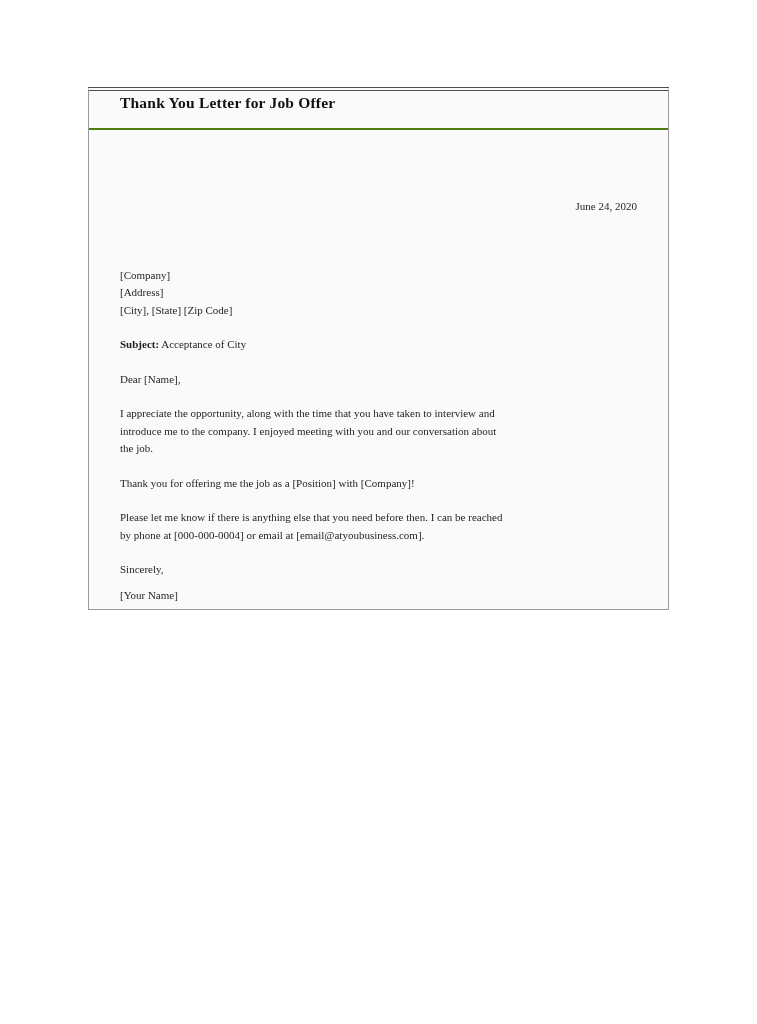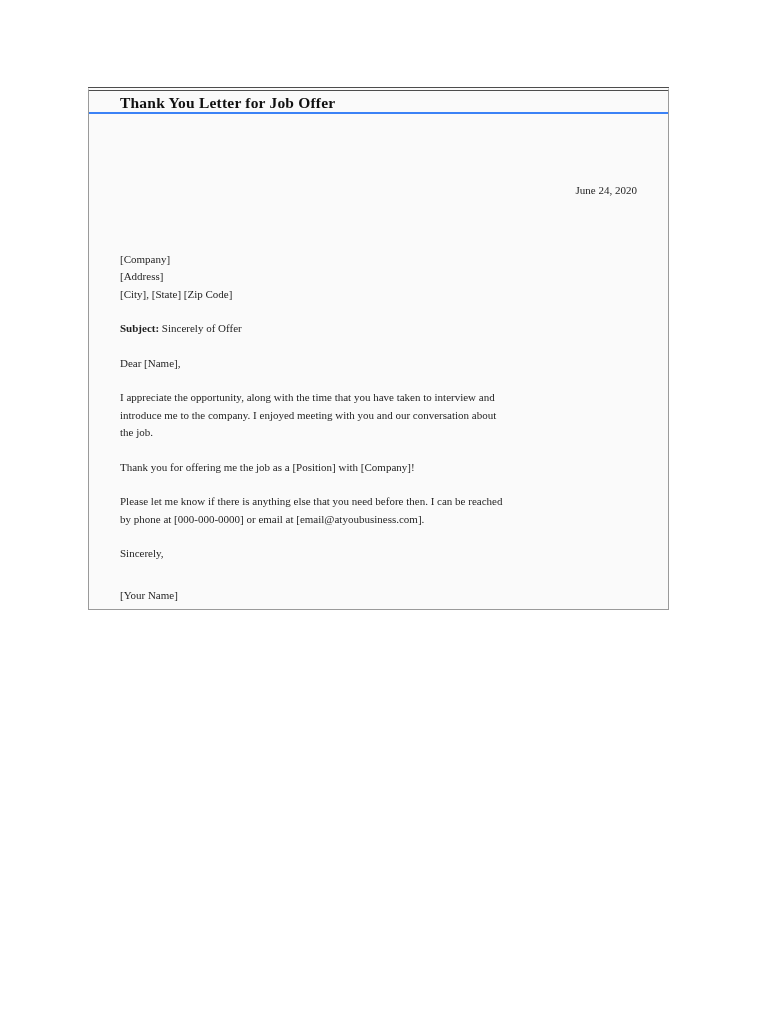--- a/index.html
+++ b/index.html
@@ -19,22 +19,22 @@
     left: 88px;
     top: 87px;
     width: 579px;
     background: #fafafa;
     border-left: 1px solid #9a9a9a;
     border-right: 1px solid #9a9a9a;
     border-bottom: 1px solid #9a9a9a;
     border-top: 4px double #4d4d4d;
   }
   .doc-header {
-    padding: 3px 31px 0 31px;
-    border-bottom: 2px solid #3b82f6;
+    padding: 3px 31px 16px 31px;
+    border-bottom: 2px solid #4d7c0f;
   }
   .doc-title {
     margin: 0;
     font-size: 15.5px;
     line-height: 18px;
     font-weight: bold;
     color: #111111;
     letter-spacing: 0.2px;
   }
   .doc-body {
@@ -50,42 +50,42 @@
     text-align: right;
     margin-bottom: 51px;
   }
   p.subject-line {
     white-space: pre-wrap;
   }
   p.subject-line .subject-label {
     font-weight: bold;
   }
   p.closing-line {
-    margin-bottom: 24px;
+    margin-bottom: 8px;
   }
   p.signature-line {
     margin-bottom: 4px;
   }
 </style>
 </head>
 <body>
 
 <div class="doc-panel">
   <div class="doc-header">
     <h1 class="doc-title">Thank You Letter for Job Offer</h1>
   </div>
   <div class="doc-body">
     <p class="date-line">June 24, 2020</p>
     <p class="recipient-block">[Company]
 [Address]
 [City], [State] [Zip Code]</p>
-    <p class="subject-line"><span class="subject-label">Subject:</span><span class="subject-value"> Sincerely of Offer</span></p>
+    <p class="subject-line"><span class="subject-label">Subject:</span><span class="subject-value"> Acceptance of City</span></p>
     <p>Dear [Name],</p>
     <p>I appreciate the opportunity, along with the time that you have taken to interview and
 introduce me to the company. I enjoyed meeting with you and our conversation about
 the job.</p>
     <p>Thank you for offering me the job as a [Position] with [Company]!</p>
     <p>Please let me know if there is anything else that you need before then. I can be reached
-by phone at [000-000-0000] or email at [email@atyoubusiness.com].</p>
+by phone at [000-000-0004] or email at [email@atyoubusiness.com].</p>
     <p class="closing-line">Sincerely,</p>
     <p class="signature-line">[Your Name]</p>
   </div>
 </div>
 
 </body></html>

